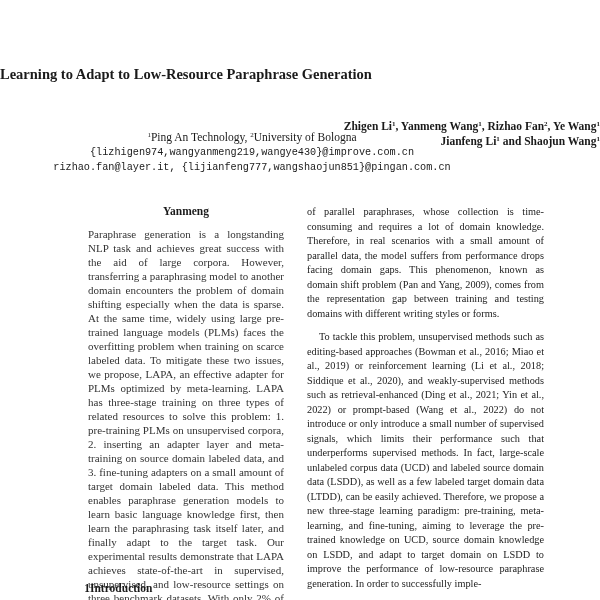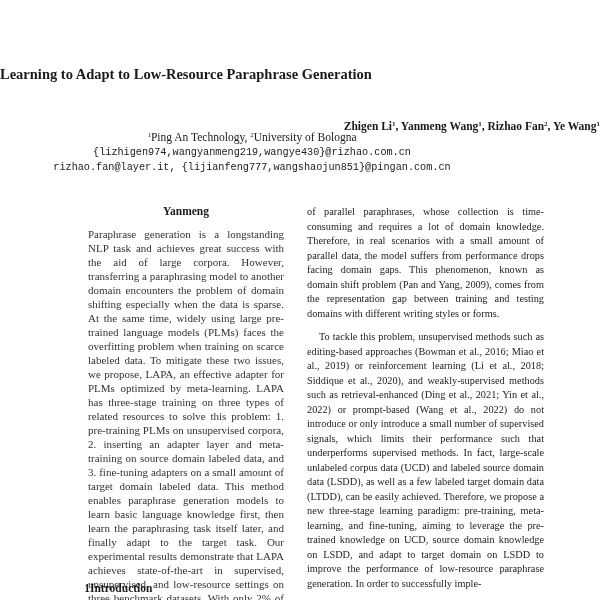--- a/index.html
+++ b/index.html
@@ -53,28 +53,33 @@
 
 <div class="title">Learning to Adapt to Low-Resource Paraphrase Generation</div>
 
 <div class="authors">
   <div>
     <span>Zhigen Li</span><sup>1</sup>,
     <span>Yanmeng Wang</span><sup>1</sup>,
     <span>Rizhao Fan</span><sup>2</sup>,
     <span>Ye Wang</span><sup>1</sup>
   </div>
+  <div>
+    <span>Jianfeng Li</span><sup>1</sup>
+    <span>and</span>
+    <span>Shaojun Wang</span><sup>1</sup>
+  </div>
 </div>
 
 <div class="affil">
   <div>
     <sup>1</sup><span>Ping An Technology</span>,
     <sup>2</sup><span>University of Bologna</span>
   </div>
-  <div class="mono">{lizhigen974,wangyanmeng219,wangye430}@rizhao.com.cn</div>
+  <div class="mono">{lizhigen974,wangyanmeng219,wangye430}@improve.com.cn</div>
   <div class="mono">rizhao.fan@layer.it, {lijianfeng777,wangshaojun851}@pingan.com.cn</div>
 </div>
 
 <div class="col-left">
   <div class="abstract-h">Yanmeng</div>
   <div class="abstract-body">Paraphrase generation is a longstanding NLP task and achieves great success with the aid of large corpora. However, transferring a para­phrasing model to another domain encounters the problem of domain shifting especially when the data is sparse. At the same time, widely us­ing large pre-trained language models (PLMs) faces the overfitting problem when training on scarce labeled data. To mitigate these two is­sues, we propose, LAPA, an effective adapter for PLMs optimized by meta-learning. LAPA has three-stage training on three types of related resources to solve this problem: 1. pre-training PLMs on unsupervised corpora, 2. inserting an adapter layer and meta-training on source do­main labeled data, and 3. fine-tuning adapters on a small amount of target domain labeled data. This method enables paraphrase gener­ation models to learn basic language knowl­edge first, then learn the paraphrasing task itself later, and finally adapt to the target task. Our experimental results demonstrate that LAPA achieves state-of-the-art in supervised, unsu­pervised, and low-resource settings on three benchmark datasets. With only 2% of trainable parameters and 1% labeled data of the target task, our approach can achieve a competitive performance with previous work.</div>
 </div>
 
 <div class="section-h">
   <span class="num">1</span><span>Introduction</span>

